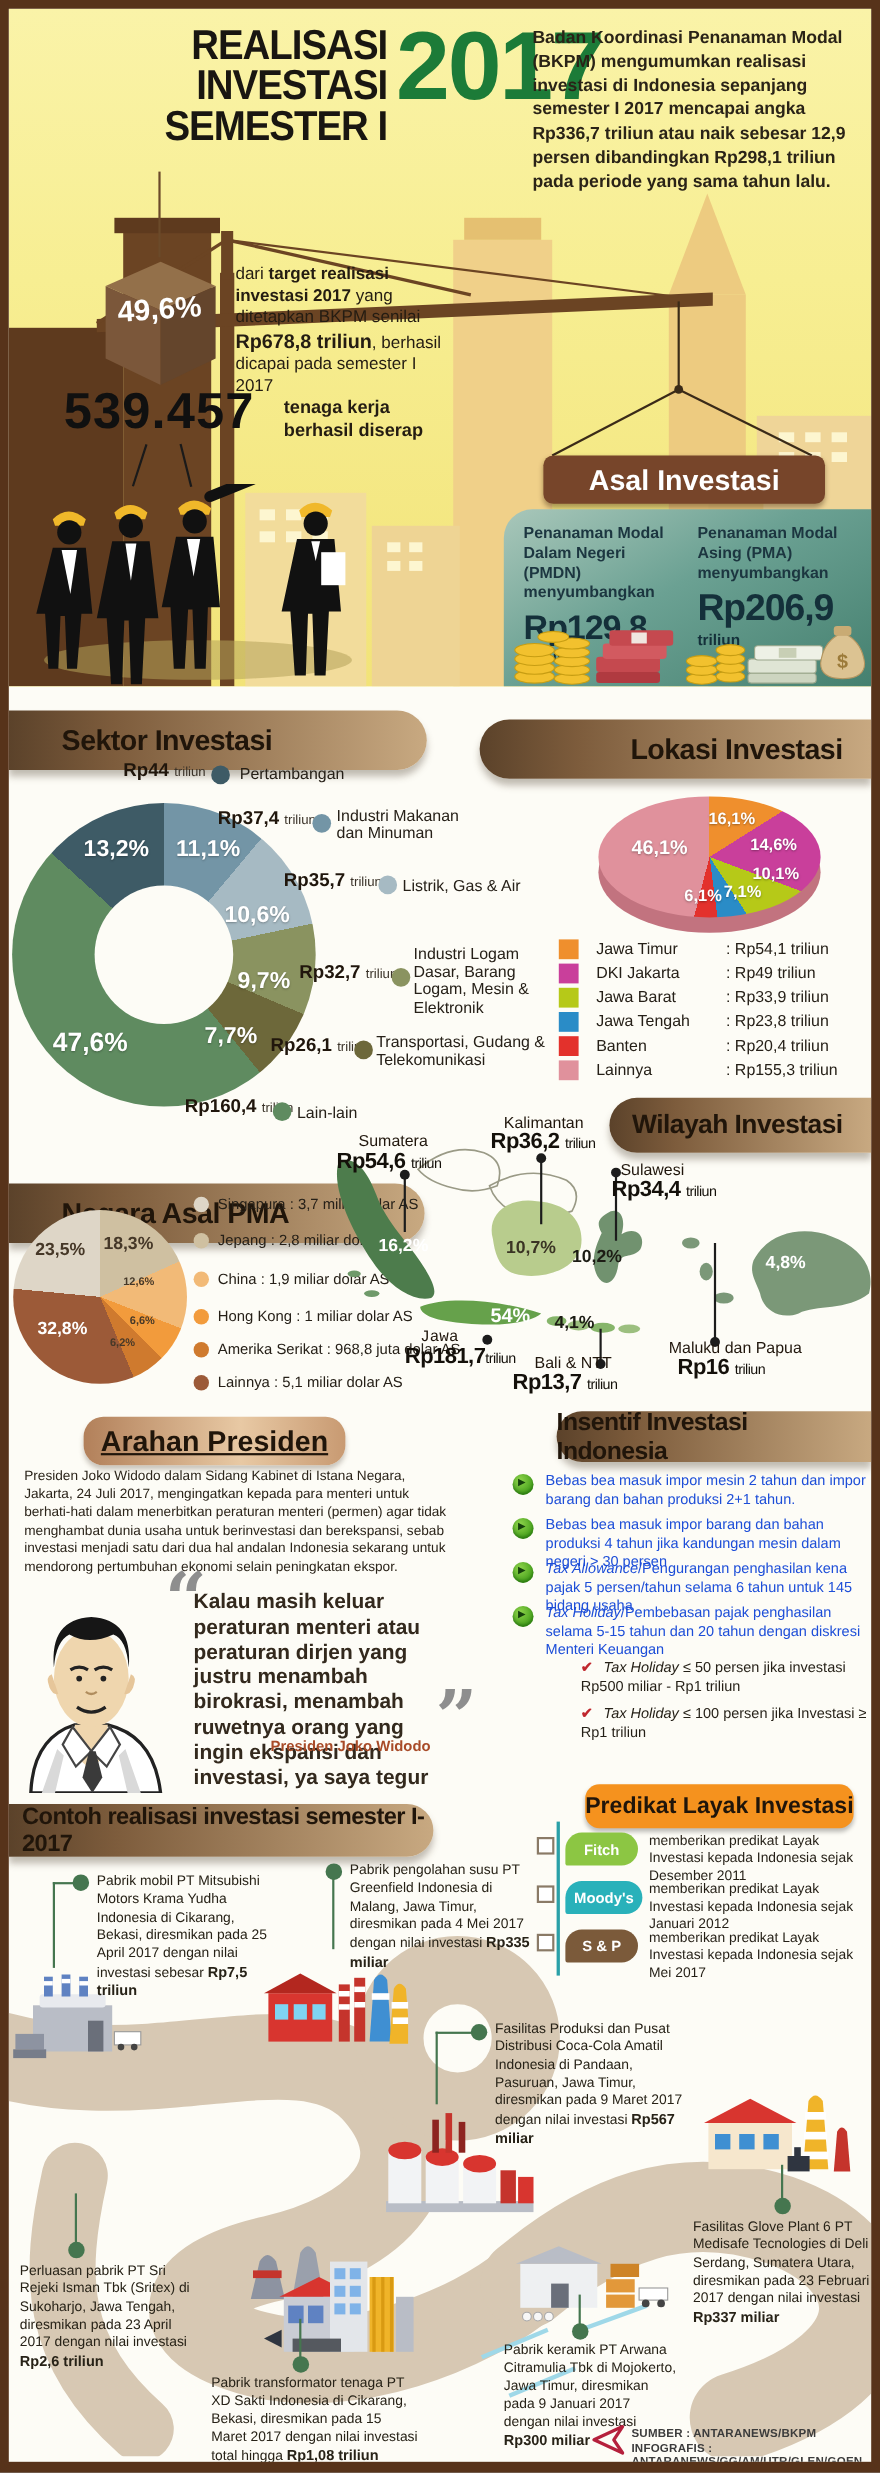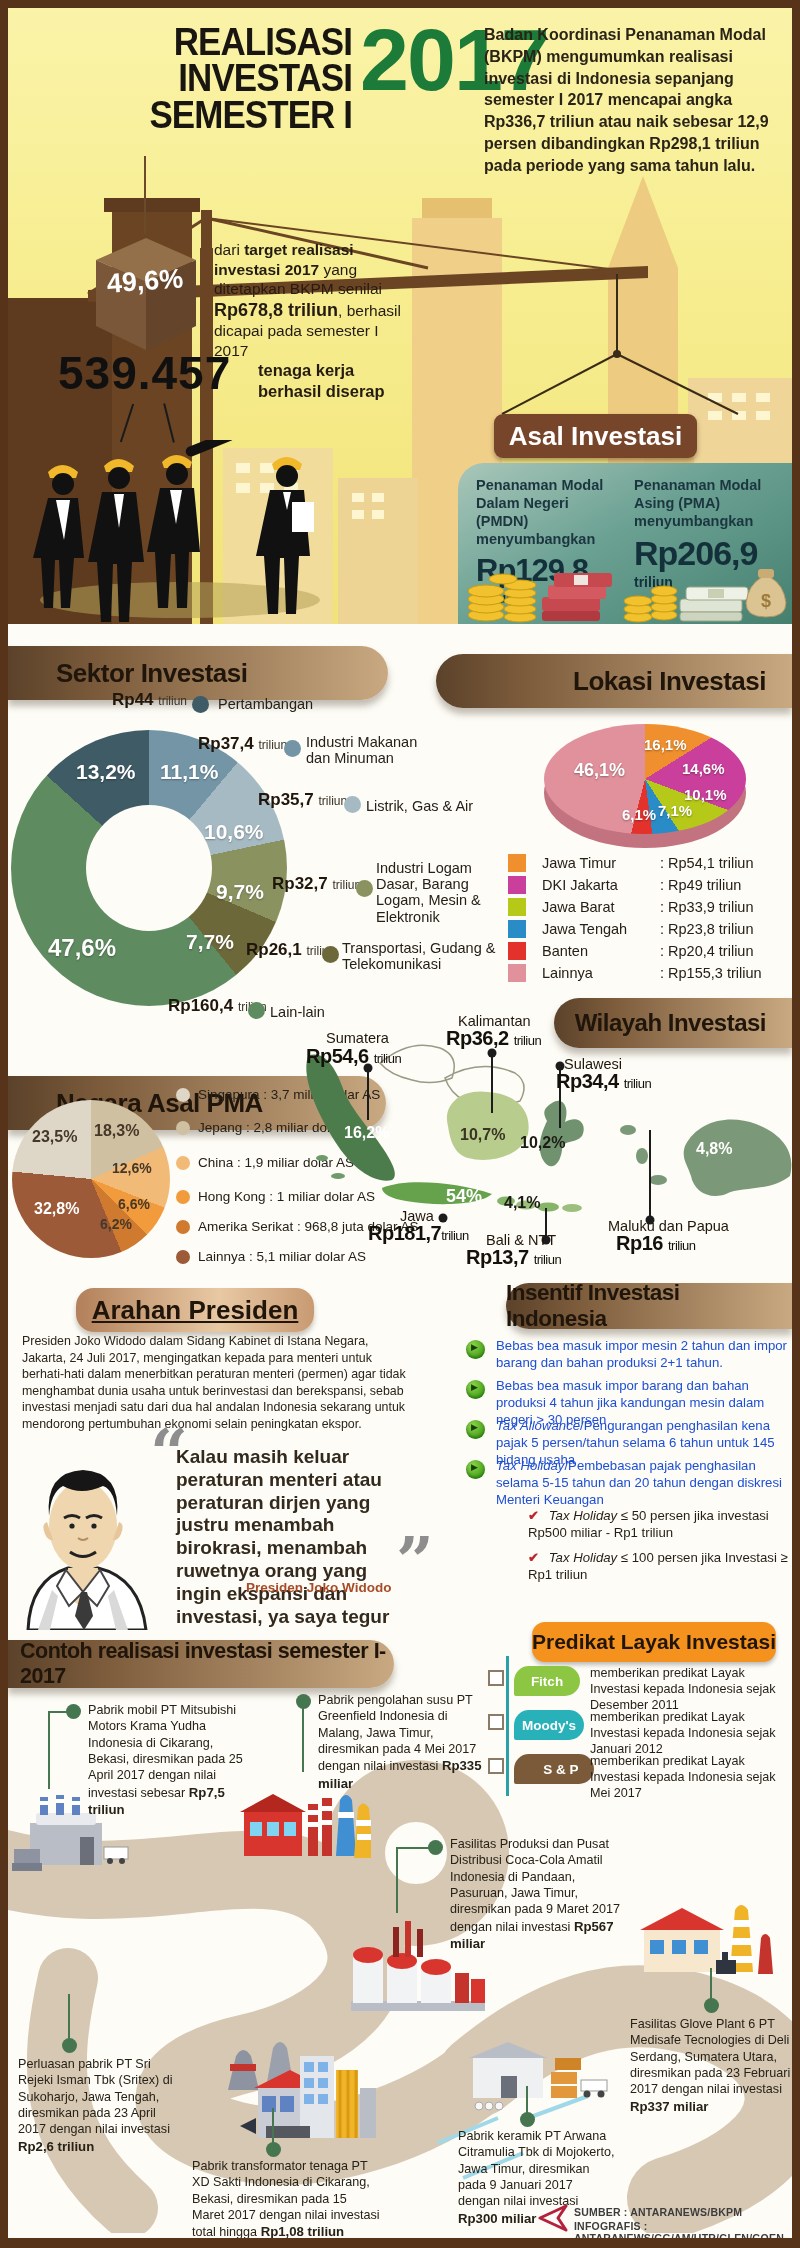--- a/index.html
+++ b/index.html
@@ -37,21 +37,21 @@
   
   .donut{position:absolute;border-radius:50%;}
   .donut::after{content:"";position:absolute;inset:75px;background:#fdfcf6;border-radius:50%;}
   .dpct{position:absolute;color:#fff;font-weight:bold;font-size:21px;text-shadow:0 1px 2px rgba(0,0,0,.3);}
   .dot{position:absolute;border-radius:50%;width:17px;height:17px;}
   .rp{position:absolute;font-weight:bold;font-size:17px;color:#20160c;white-space:nowrap;}
   .rp .u{font-size:12px;font-weight:normal;color:#3a3228;}
   .lname{position:absolute;font-size:14.5px;color:#262018;line-height:1.12;}
   .ellipse{position:absolute;border-radius:50%;}
   .ppct{position:absolute;color:#fff;font-weight:bold;font-size:15px;text-shadow:0 1px 2px rgba(0,0,0,.35);}
-  .npct{position:absolute;font-weight:bold;font-size:14px;color:#463828;}
+  .npct{position:absolute;font-weight:bold;font-size:10px;color:#463828;}
   .legend-sw{position:absolute;width:18px;height:18px;}
   .legend-txt{position:absolute;font-size:14.5px;color:#262018;white-space:nowrap;}
   .map-name{position:absolute;font-size:14.5px;color:#20160c;white-space:nowrap;}
   .map-rp{position:absolute;font-weight:bold;font-size:20px;color:#14100a;white-space:nowrap;letter-spacing:-.5px;}
   .map-rp .u{font-size:13px;font-weight:normal;}
   .map-pct{position:absolute;font-weight:bold;font-size:16px;}
   
   .para{position:absolute;font-size:12.4px;color:#2b241a;line-height:1.33;}
   .quote{position:absolute;font-weight:bold;font-size:19px;color:#33291d;line-height:1.2;}
   .qmark{position:absolute;font-size:66px;font-weight:bold;color:#8e8e8e;font-family:"DejaVu Serif",serif;line-height:1;}
@@ -182,21 +182,21 @@
 
       <g>
         <path d="M252,24 q14,-14 30,0 l-2,6 h-26 z" fill="#f0b82a"></path>
         <circle cx="267" cy="36" r="11" fill="#111"></circle>
         <path d="M250,50 h34 l6,66 h-11 l-3,58 h-10 l-2,-56 h-4 l-2,56 h-10 l-4,-58 h-8 z" fill="#111"></path>
         <rect x="272" y="62" width="22" height="30" fill="#fff"></rect>
         <path d="M263,52 l4,18 4,-18 z" fill="#fff"></path>
       </g>
     </svg>
 
-    <div class="abs asal-sign" style="left:486px;top:406px;width:203px;height:44px;">
+    <div class="abs asal-sign" style="left:486px;top:406px;width:256px;height:44px;">
       <span>Asal Investasi</span>
     </div>
 
     <div class="abs teal-panel" style="left:450px;top:455px;width:334px;height:161px;">
       <div class="abs" style="left:18px;top:13px;width:145px;">
         <div class="src-label">Penanaman Modal Dalam Negeri (PMDN) menyumbangkan</div>
         <div style="margin-top:4px;"><span class="src-amount">Rp129,8</span>
         <span class="src-unit">triliun</span></div>
       </div>
       <div class="abs" style="left:176px;top:13px;width:150px;">
@@ -400,21 +400,21 @@
 
   <div class="map-name" style="left:450px;top:1005px;">Kalimantan</div>
   <div class="map-rp" style="left:438px;top:1019px;"><span>Rp36,2</span> <span class="u">triliun</span></div>
   <div class="map-pct" style="left:452px;top:1118px;color:#3a3424;">10,7%</div>
 
   <div class="map-name" style="left:556px;top:1048px;">Sulawesi</div>
   <div class="map-rp" style="left:548px;top:1062px;"><span>Rp34,4</span> <span class="u">triliun</span></div>
   <div class="map-pct" style="left:512px;top:1126px;color:#1c1c14;">10,2%</div>
 
   <div class="map-pct" style="left:438px;top:1178px;color:#fff;font-size:18px;">54%</div>
-  <div class="map-name" style="left:392px;top:1200px;">Jawa</div>
+  <div class="map-name" style="left:374px;top:1200px;font-family:Liberation Mono, monospace;">Jawa</div>
   <div class="map-rp" style="left:360px;top:1214px;"><span>Rp181,7</span><span class="u">triliun</span></div>
 
   <div class="map-pct" style="left:496px;top:1186px;color:#1c1c14;">4,1%</div>
   <div class="map-name" style="left:478px;top:1224px;">Bali &amp; NTT</div>
   <div class="map-rp" style="left:458px;top:1238px;"><span>Rp13,7</span> <span class="u">triliun</span></div>
 
   <div class="map-pct" style="left:688px;top:1132px;color:#fff;">4,8%</div>
   <div class="map-name" style="left:600px;top:1210px;">Maluku dan Papua</div>
   <div class="map-rp" style="left:608px;top:1224px;"><span>Rp16</span> <span class="u">triliun</span></div>
 
@@ -482,21 +482,21 @@
   </div>
   <div class="rating-text" style="left:582px;top:1658px;width:202px;">memberikan predikat Layak Investasi kepada Indonesia sejak Desember 2011</div>
 
   <div class="rating-box" style="left:480px;top:1706px;"></div>
   <div class="rating-bubble" style="left: 506px; top: 1702px; width: 70px; background-color: rgb(41, 177, 186);">
     <span>Moody's</span>
   </div>
   <div class="rating-text" style="left:582px;top:1702px;width:202px;">memberikan predikat Layak Investasi kepada Indonesia sejak Januari 2012</div>
 
   <div class="rating-box" style="left:480px;top:1750px;"></div>
-  <div class="rating-bubble" style="left: 506px; top: 1746px; width: 66px; background-color: rgb(123, 90, 58); padding-left: 14px;">
+  <div class="rating-bubble" style="left: 506px; top: 1746px; width: 66px; background-color: rgb(123, 90, 58);">
     <span>S &amp; P</span>
   </div>
   <div class="rating-text" style="left:582px;top:1746px;width:202px;">memberikan predikat Layak Investasi kepada Indonesia sejak Mei 2017</div>
 
   <div class="ribbon left" style="top:1632px;width:374px;height:48px;font-size:21.5px;padding-left:12px;">
     <span>Contoh realisasi investasi semester I-2017</span>
   </div>
 
   <svg class="abs" style="left:0;top:1680px;width:784px;height:545px" viewBox="0 0 784 545">
     <g stroke="#d7c8b3" fill="none" stroke-linecap="round">

